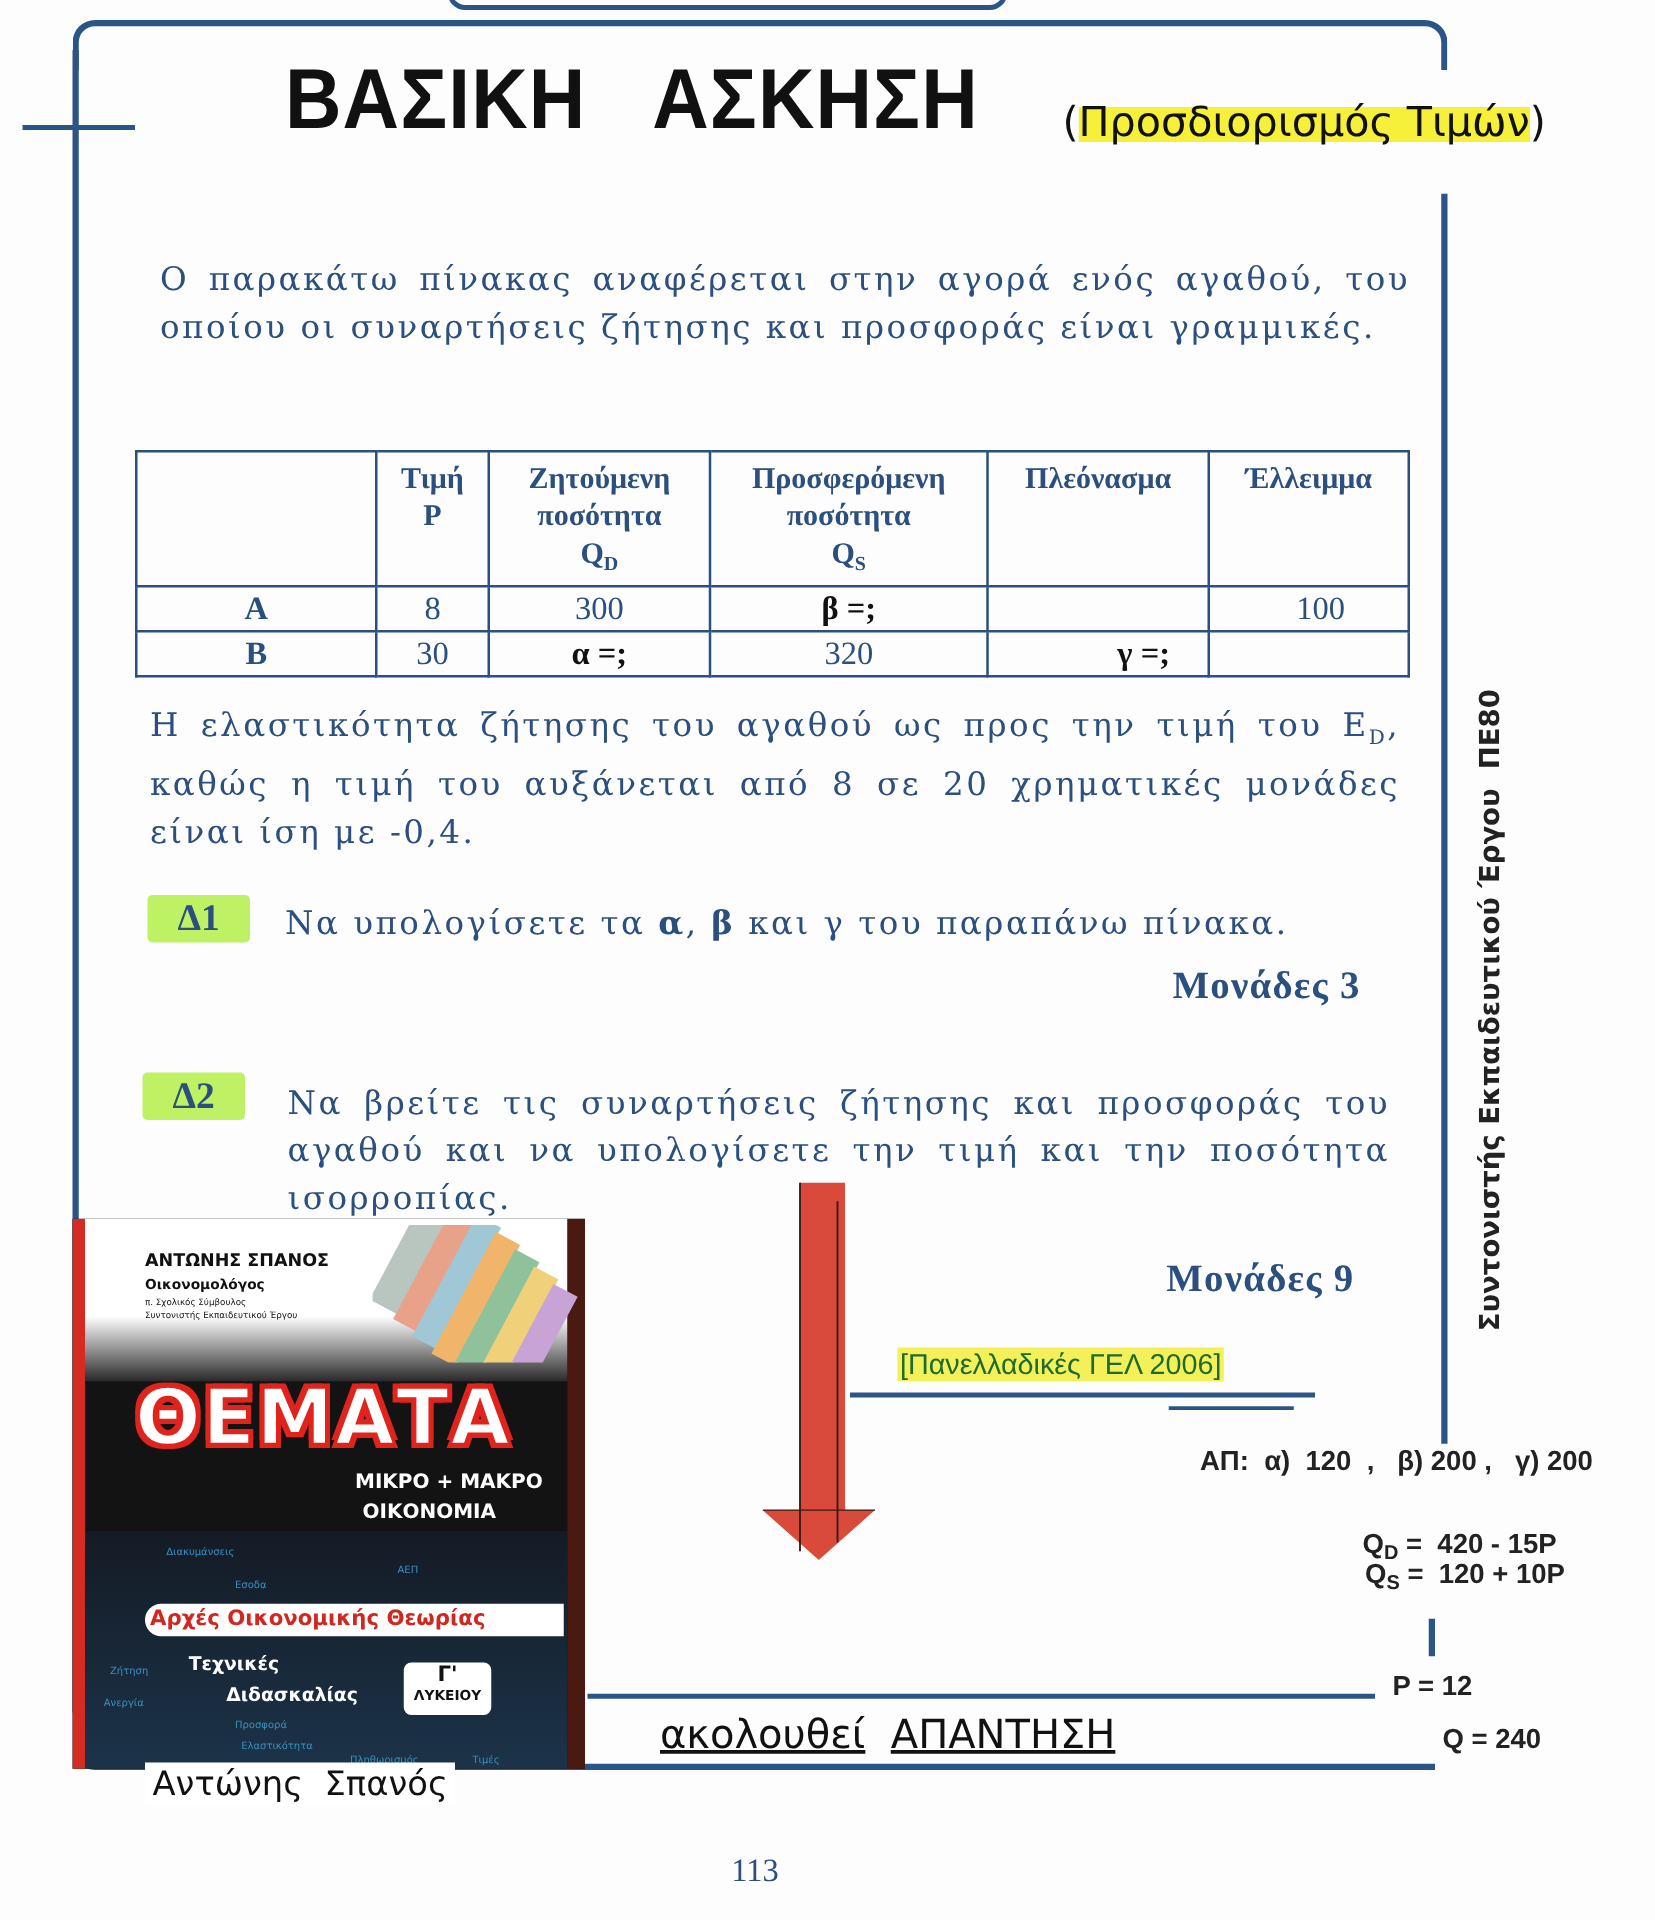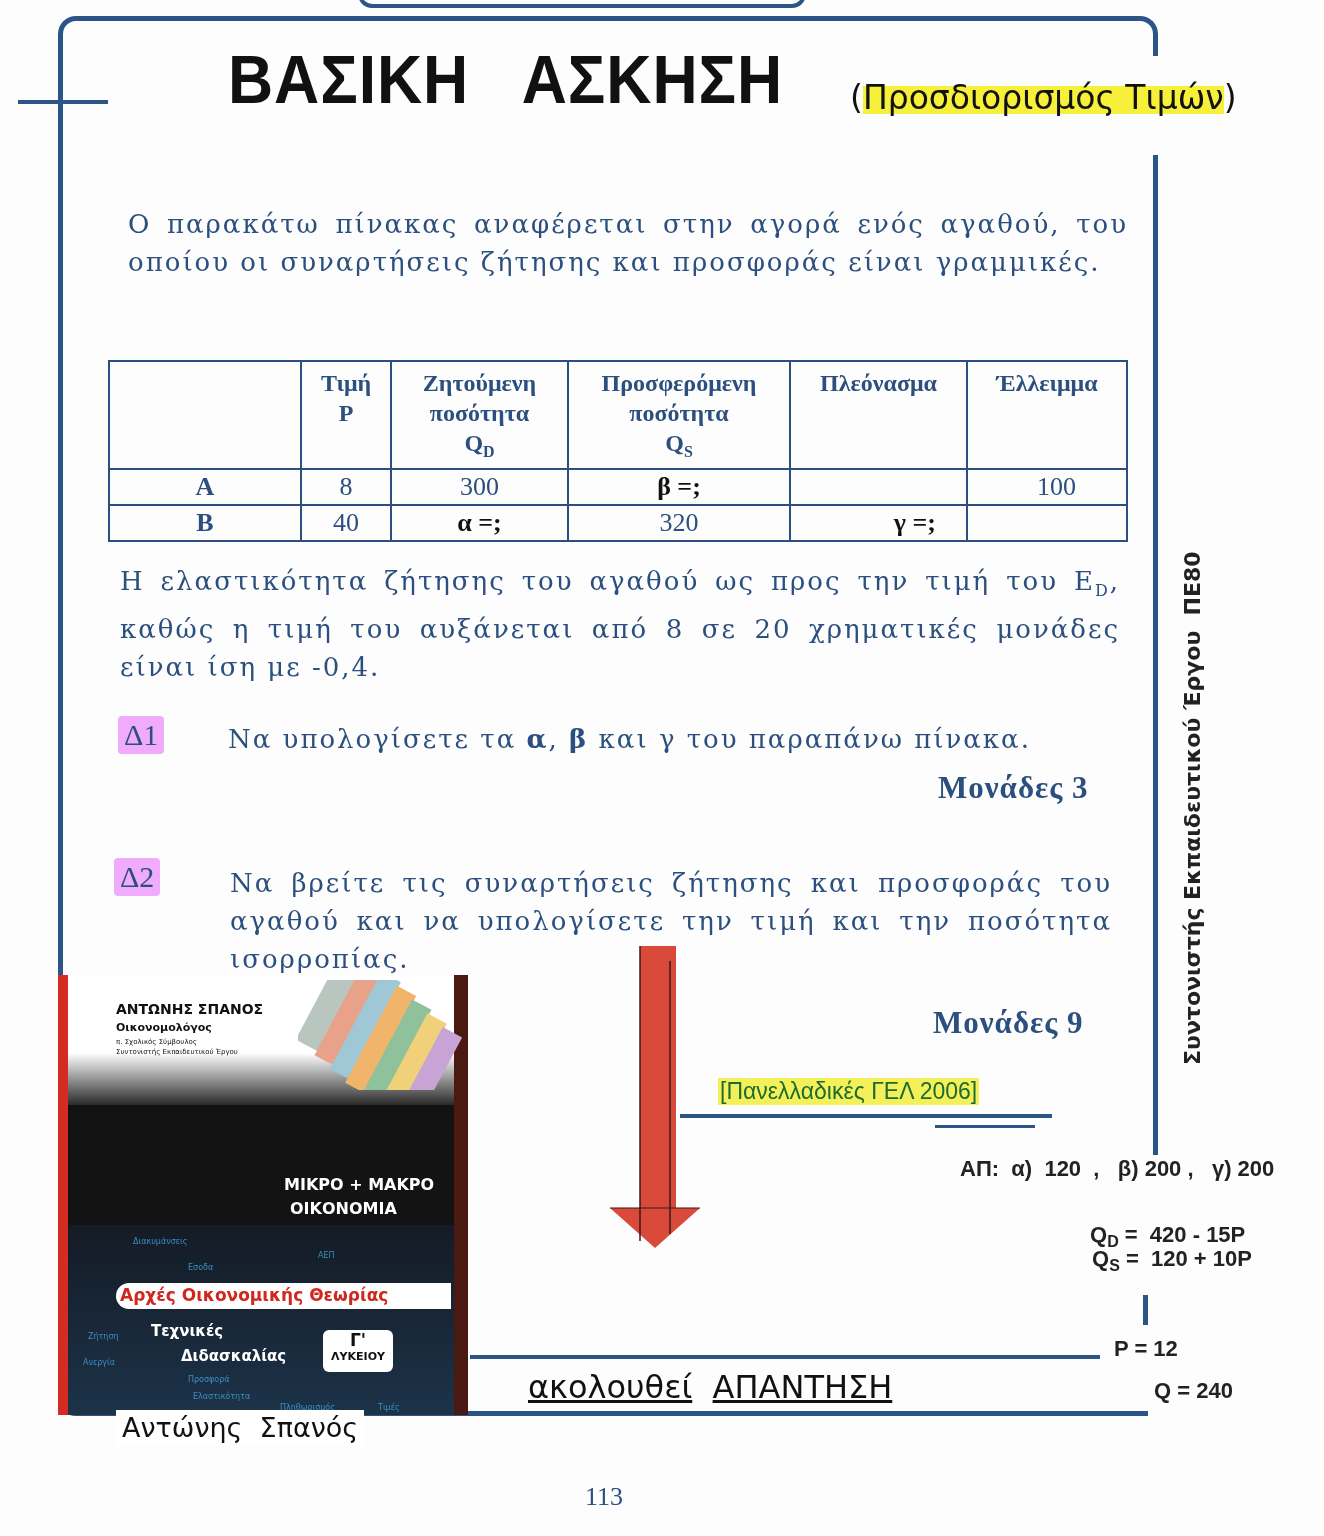--- a/index.html
+++ b/index.html
@@ -24,21 +24,21 @@
   #intro { left:128px; top:205px; width:1000px; }
   #elast { left:120px; top:562px; width:1000px; }
 
   table#tbl { position:absolute; left:108px; top:360px; width:1020px; border-collapse:collapse; font-family:"Liberation Serif", serif; color:#2b4f7e; }
   #tbl td, #tbl th { border:2px solid #2b4f7e; text-align:center; padding:0; }
   #tbl th { font-weight:bold; font-size:24px; vertical-align:top; height:100px; line-height:30px; padding-top:6px; }
   #tbl td { font-size:26px; height:34px; }
   #tbl td.rowlbl { font-weight:bold; }
   .q { font-weight:bold; color:#111; }
 
-  .badge { font-family:"Liberation Serif", serif; font-weight:normal; font-size:30px; color:#2b4f7e; background:#f0abfc; padding:2px 6px; border-radius:4px; }
+  .badge { font-family:"Liberation Serif", serif; font-weight:bold; font-size:30px; color:#2b4f7e; background:#bef264; padding:2px 24px; border-radius:4px; }
   #d1-badge { left:118px; top:716px; }
   #d1-text { left:228px; top:720px; width:880px; }
   #d1-points { left:938px; top:770px; font-family:"Liberation Serif", serif; font-weight:bold; font-size:31px; color:#2b4f7e; letter-spacing:1px; }
   #d2-badge { left:114px; top:858px; }
   #d2-text { left:230px; top:864px; width:882px; }
   #d2-points { left:933px; top:1005px; font-family:"Liberation Serif", serif; font-weight:bold; font-size:31px; color:#2b4f7e; letter-spacing:1px; }
 
   #source { left:718px; top:1078px; font-family:"Liberation Sans", sans-serif; font-size:23px; color:#1e6b2e; background:#f4f05a; padding:0 2px; }
   #source-line1 { left:680px; top:1114px; width:372px; height:4px; }
   #source-line2 { left:935px; top:1125px; width:100px; height:3px; }
@@ -127,21 +127,21 @@
   <tr>
     <td class="rowlbl">Α</td>
     <td>8</td>
     <td>300</td>
     <td class="q">β =;</td>
     <td></td>
     <td style="text-align:right;padding-right:50px">100</td>
   </tr>
   <tr>
     <td class="rowlbl">Β</td>
-    <td>40</td>
+    <td>30</td>
     <td class="q">α =;</td>
     <td>320</td>
     <td class="q" style="text-align:right;padding-right:30px">γ =;</td>
     <td></td>
   </tr>
 </tbody>
   </table>
 
 <div id="elast" class="abs para"><span>Η ελαστικότητα ζήτησης του αγαθού ως προς την τιμή του Ε</span><sub>D</sub><span>, καθώς η τιμή του αυξάνεται από 8 σε 20 χρηματικές μονάδες είναι ίση με -0,4.</span></div>
 
@@ -190,20 +190,21 @@
       <rect x="74" y="5" width="22" height="110" fill="#f0b46a"></rect>
       <rect x="94" y="10" width="22" height="110" fill="#8fc29a"></rect>
       <rect x="114" y="15" width="22" height="110" fill="#f1d07a"></rect>
       <rect x="134" y="20" width="22" height="110" fill="#c7a3d6"></rect>
     </g>
   </svg>
   <div id="book-author" class="abs">ΑΝΤΩΝΗΣ ΣΠΑΝΟΣ</div>
   <div id="book-role" class="abs">Οικονομολόγος</div>
   <div id="book-small1" class="abs">π. Σχολικός Σύμβουλος</div>
   <div id="book-small2" class="abs">Συντονιστής Εκπαιδευτικού Έργου</div>
+  <div id="book-title" class="abs">ΘΕΜΑΤΑ</div>
   <div id="book-sub1" class="abs">ΜΙΚΡΟ + ΜΑΚΡΟ</div>
   <div id="book-sub2" class="abs">ΟΙΚΟΝΟΜΙΑ</div>
   <span class="tree" style="left:75px;top:262px">Διακυμάνσεις</span>
   <span class="tree" style="left:130px;top:288px">Εσοδα</span>
   <span class="tree" style="left:260px;top:276px">ΑΕΠ</span>
   <span class="tree" style="left:30px;top:357px">Ζήτηση</span>
   <span class="tree" style="left:25px;top:383px">Ανεργία</span>
   <span class="tree" style="left:130px;top:400px">Προσφορά</span>
   <span class="tree" style="left:135px;top:417px">Ελαστικότητα</span>
   <span class="tree" style="left:222px;top:428px">Πληθωρισμός</span>

